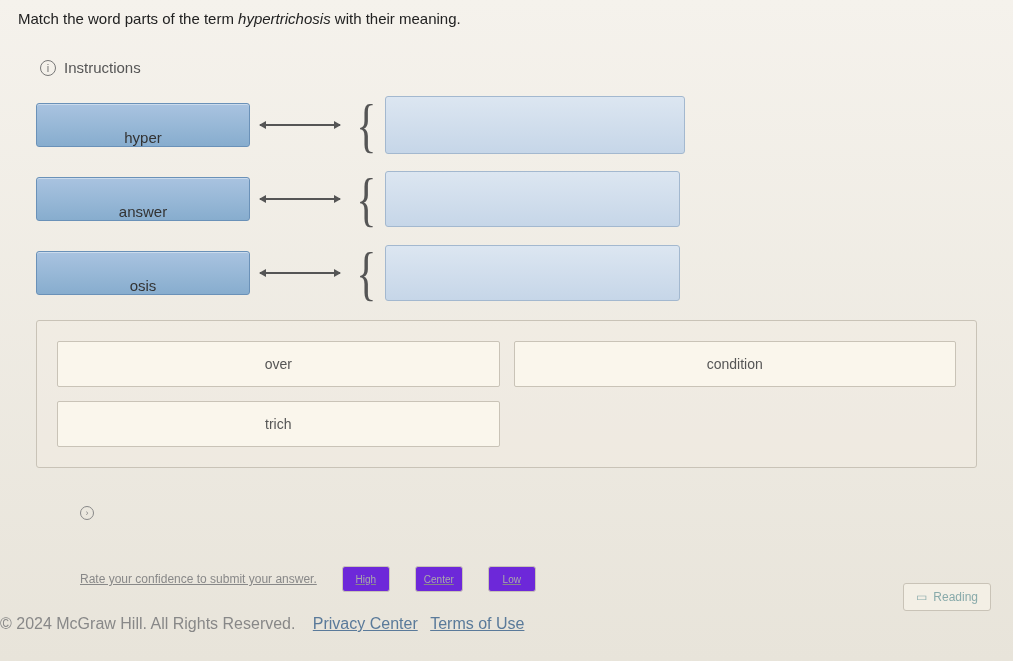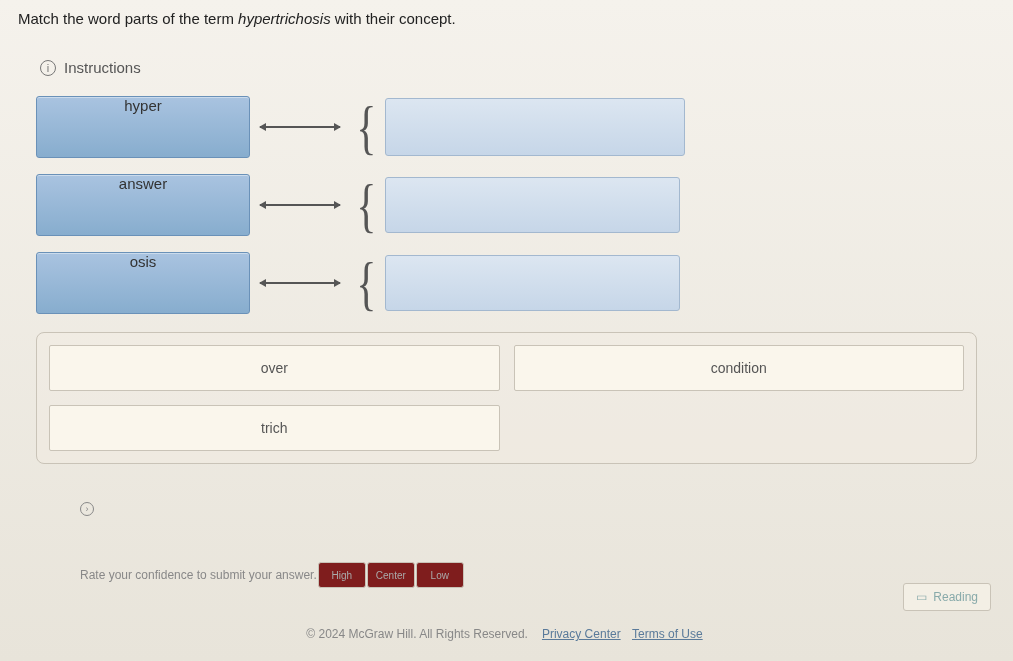--- a/index.html
+++ b/index.html
@@ -36,26 +36,26 @@
   font-size: 11px;
   color: #777;
 }
 .match-row {
   display: flex;
   align-items: center;
   margin-bottom: 16px;
 }
 .term-box {
   width: 214px;
-  height: 62px;
+  height: 44px;
   background: linear-gradient(180deg, #a9c3e0 0%, #87adce 100%);
   border: 1px solid #6a91b8;
   border-radius: 3px;
   display: flex;
-  align-items: flex-start;
+  align-items: flex-end;
   justify-content: center;
   color: #333;
   font-size: 15px;
   box-shadow: inset 0 1px 0 rgba(255,255,255,0.4);
 }
 .arrow-wrap {
   width: 100px;
   display: flex;
   align-items: center;
   justify-content: center;
@@ -90,22 +90,22 @@
   background: linear-gradient(180deg, #dce6f1 0%, #c6d6e8 100%);
   border: 1px solid #a3b8cf;
   border-radius: 3px;
 }
 .drop-zone.alt {
   width: 295px;
   height: 56px;
 }
 .options-tray {
   border: 1px solid #c9c3b7;
-  border-radius: 8px;
-  padding: 12px;
+  border-radius: 3px;
+  padding: 20px;
   margin-top: 18px;
   background: rgba(245,240,230,0.3);
   display: grid;
   grid-template-columns: 1fr 1fr;
   gap: 14px;
 }
 .option {
   height: 46px;
   background: #faf6ec;
   border: 1px solid #c9c3b7;
@@ -132,28 +132,29 @@
   display: inline-flex;
   align-items: center;
   justify-content: center;
   font-size: 9px;
   color: #888;
 }
 .footer-bar {
   display: flex;
   align-items: center;
   margin: 46px 0 0 44px;
-  gap: 1px;
+  gap: 25px;
   font-size: 12px;
   color: #888;
+  text-decoration: underline;
 }
 .conf-btn {
   width: 48px; height: 26px;
   border: 1px solid #c9c3b7;
-  background: #7f1d1d;
+  background: #6d28d9;
   border-radius: 3px;
   font-size: 10px;
   color: #aaa;
   cursor: pointer;
 }
 .reading-btn {
   position: absolute;
   right: 22px;
   bottom: 50px;
   border: 1px solid #c9c3b7;
@@ -162,33 +163,33 @@
   padding: 6px 12px;
   font-size: 12px;
   color: #8aa;
   display: flex;
   align-items: center;
   gap: 6px;
   cursor: pointer;
 }
 .copyright {
   position: absolute;
-  bottom: 20px;
+  bottom: 28px;
   left: 0; right: 0;
-  text-align: center;
-  font-size: 12px;
+  text-align: left;
+  font-size: 16px;
   color: #888;
 }
 .copyright a { color: #5a7a9a; text-decoration: underline; margin: 0 4px; }
 </style>
 </head>
 <body>
 
 <div class="question">
-  <span>Match the word parts of the term </span><em>hypertrichosis</em><span> with their concept.</span>
+  <span>Match the word parts of the term </span><em>hypertrichosis</em><span> with their meaning.</span>
 </div>
 
 <div class="main">
   <div class="instructions-row">
     <span class="info-icon">i</span>
     <span>Instructions</span>
   </div>
 
   <div class="match-row">
     <div class="term-box">

